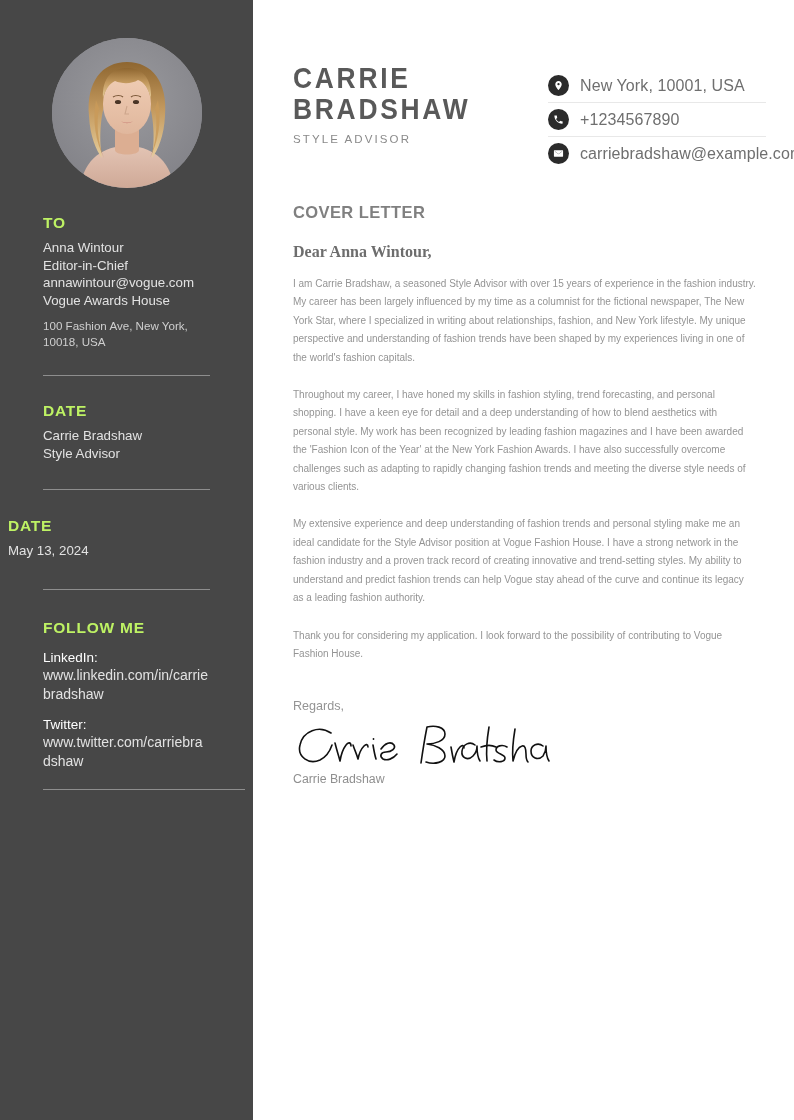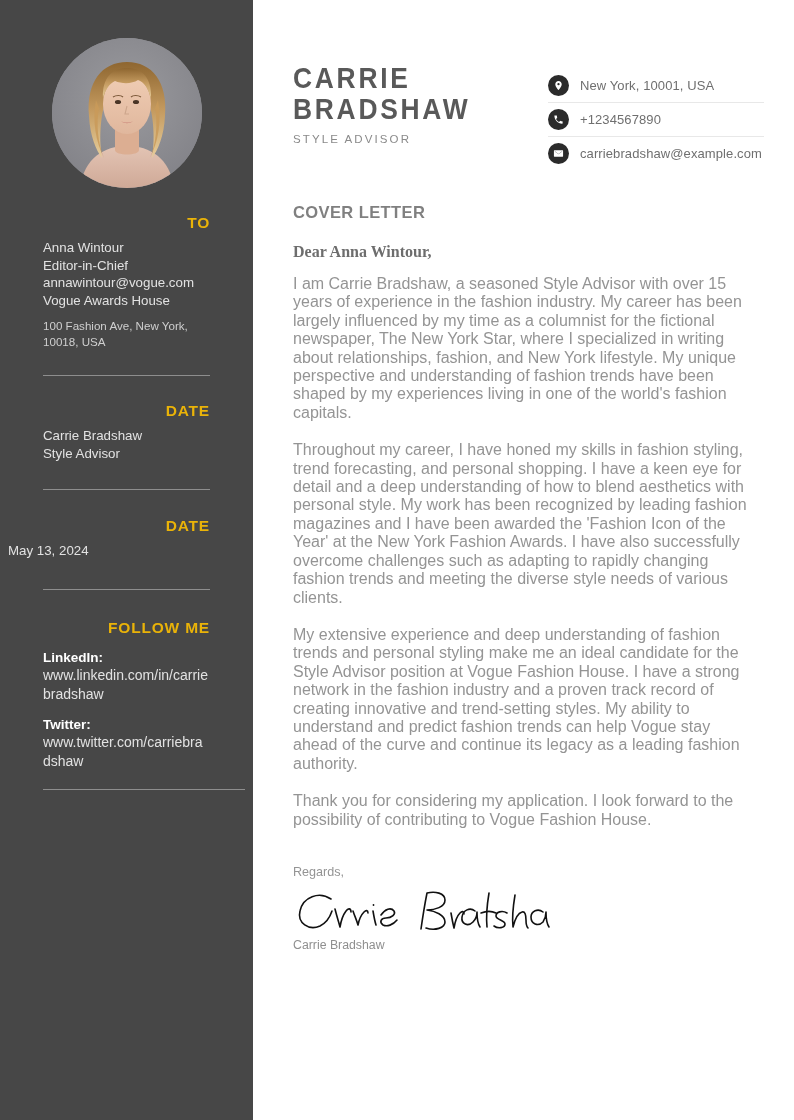--- a/index.html
+++ b/index.html
@@ -45,26 +45,25 @@
     overflow: hidden;
     position: relative;
     background: #8c8c91;
   }
   .photo svg { display: block; width: 150px; height: 150px; }
 
   .sb-section {
     padding: 0 43px 0 43px;
   }
   .sb-heading {
-    color: #eab308;
+    color: #bef264;
     font-size: 15.5px;
     font-weight: bold;
     letter-spacing: 0.8px;
     margin: 0 0 7px 0;
-    text-align: right;
   }
   .sb-line {
     color: #e2e2e2;
     font-size: 13.3px;
     line-height: 17.5px;
     font-weight: normal;
     word-break: break-word;
   }
   .sb-sub {
     color: #cfcfcf;
@@ -73,21 +72,21 @@
     margin-top: 9px;
   }
   .sb-divider {
     height: 1px;
     background: #8e8e8e;
     margin: 0;
   }
   .sb-label {
     color: #ffffff;
     font-size: 13.5px;
-    font-weight: bold;
+    font-weight: normal;
     margin-top: 13px;
     margin-bottom: 1px;
   }
   .sb-url {
     color: #e2e2e2;
     font-size: 14px;
     line-height: 19px;
     word-break: break-all;
   }
 
@@ -140,21 +139,21 @@
     border-radius: 50%;
     background: #2b2b2b;
     flex: 0 0 21px;
     display: flex;
     align-items: center;
     justify-content: center;
     margin-right: 11px;
   }
   .cicon svg { display: block; }
   .ctext {
-    font-size: 13px;
+    font-size: 16px;
     color: #6f6f6f;
     letter-spacing: 0.1px;
   }
 
   .body-wrap {
     padding: 33px 40px 0 40px;
   }
   .section-title {
     font-size: 16.5px;
     color: #808080;
@@ -163,21 +162,21 @@
     font-weight: bold;
   }
   .salutation {
     font-family: "Liberation Serif", serif;
     font-size: 16px;
     font-weight: bold;
     color: #6d6d6d;
     margin: 0 0 14px 0;
   }
   .para {
-    font-size: 16px;
+    font-size: 10px;
     line-height: 18.4px;
     color: #949494;
     margin: 0 0 19px 0;
     text-align: left;
   }
   .regards {
     font-size: 12.6px;
     color: #949494;
     margin: 36px 0 4px 0;
   }

